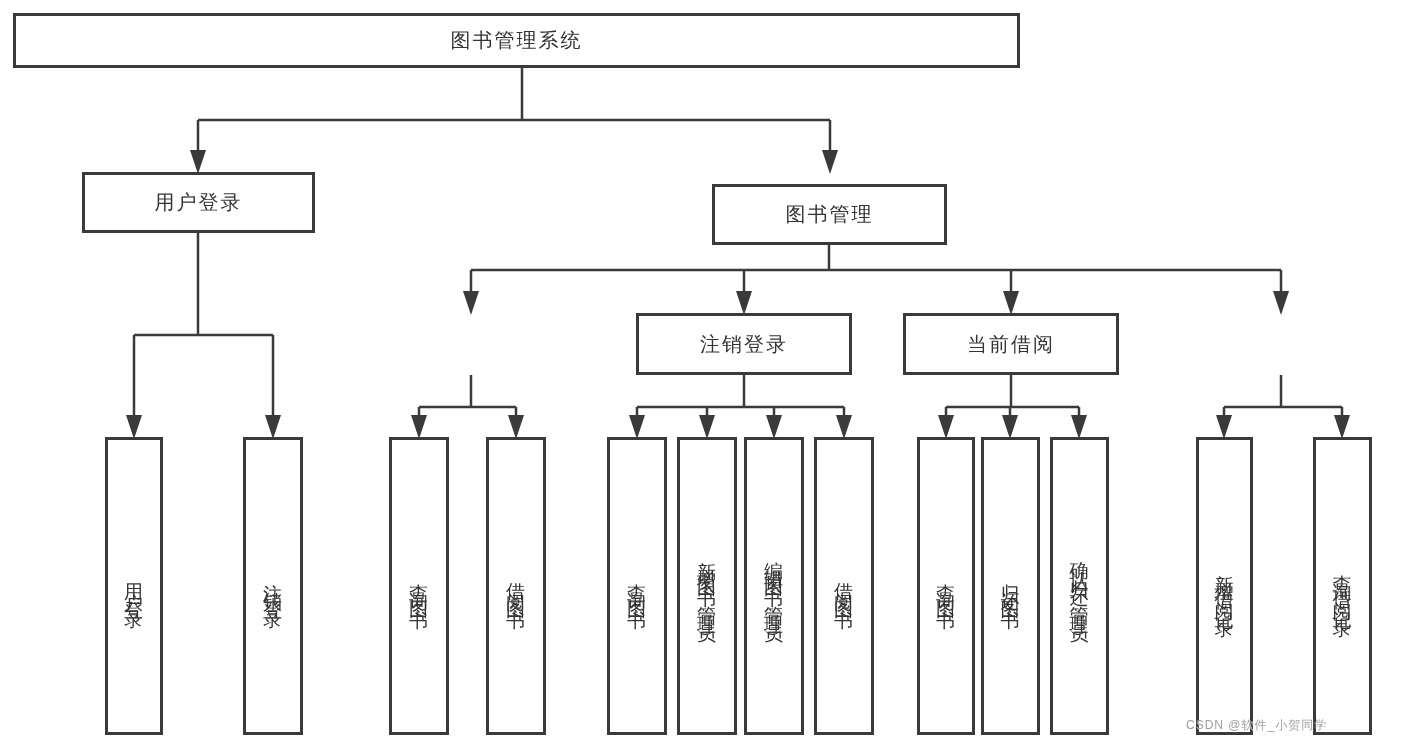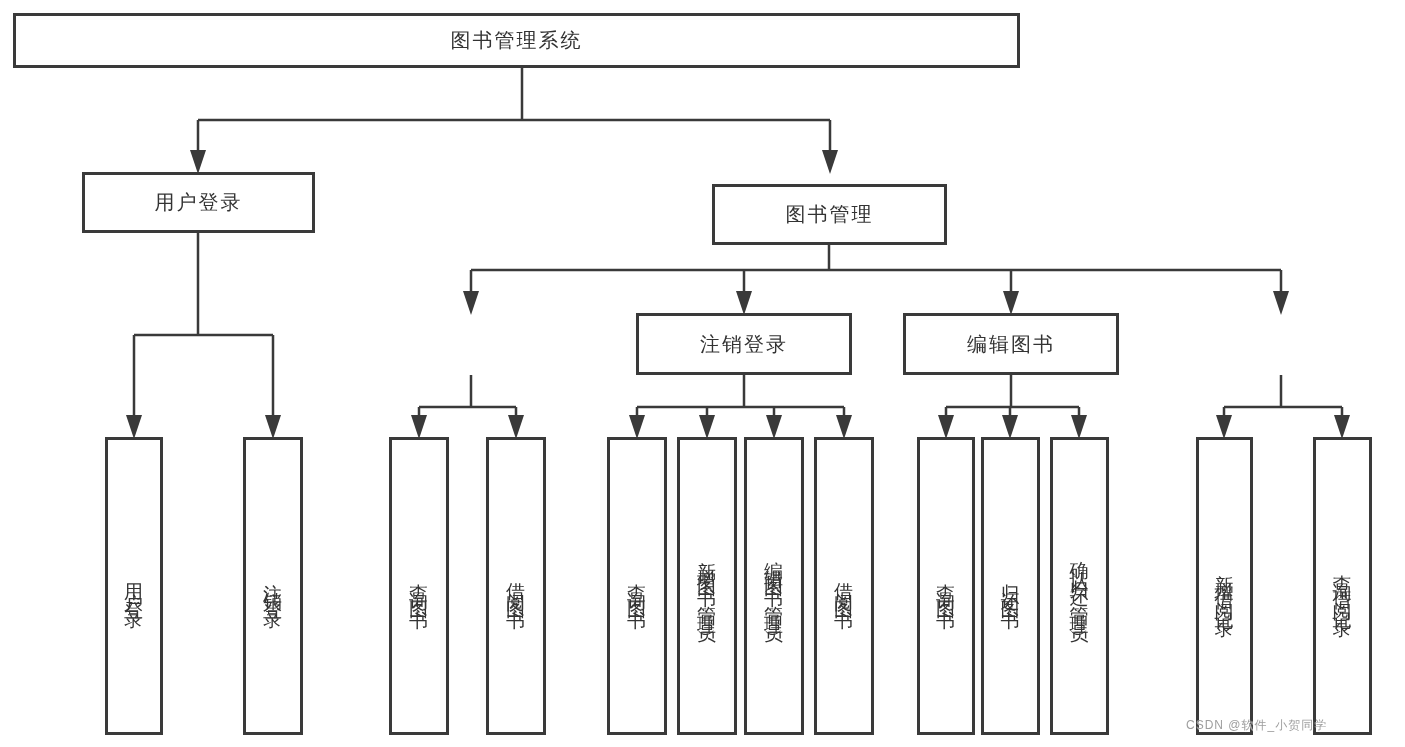--- a/index.html
+++ b/index.html
@@ -100,21 +100,21 @@
     <span class="node-label">用户登录</span>
   </div>
   <div class="node h-node" style="left:712px;top:184px;width:235px;height:61px">
     <span class="node-label">图书管理</span>
   </div>
 
   <div class="node h-node" style="left:636px;top:313px;width:216px;height:62px">
     <span class="node-label">注销登录</span>
   </div>
   <div class="node h-node" style="left:903px;top:313px;width:216px;height:62px">
-    <span class="node-label">编辑图书</span>
+    <span class="node-label">当前借阅</span>
   </div>
 
   <div class="node v-node" style="left:105px;top:437px;width:58px;height:298px">
     <span class="node-label">用户登录</span>
   </div>
   <div class="node v-node" style="left:243px;top:437px;width:60px;height:298px">
     <span class="node-label">注销登录</span>
   </div>
 
   <div class="node v-node" style="left:389px;top:437px;width:60px;height:298px">

